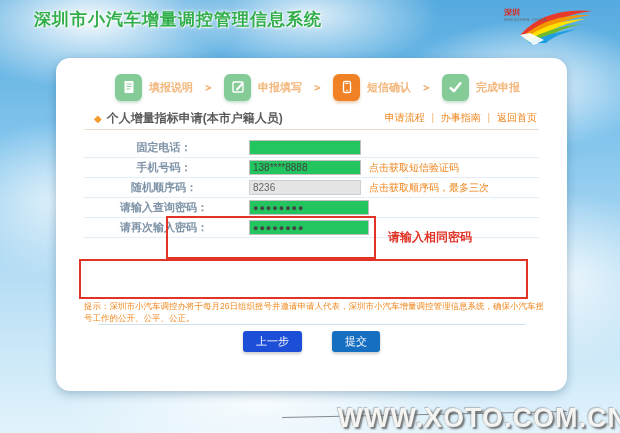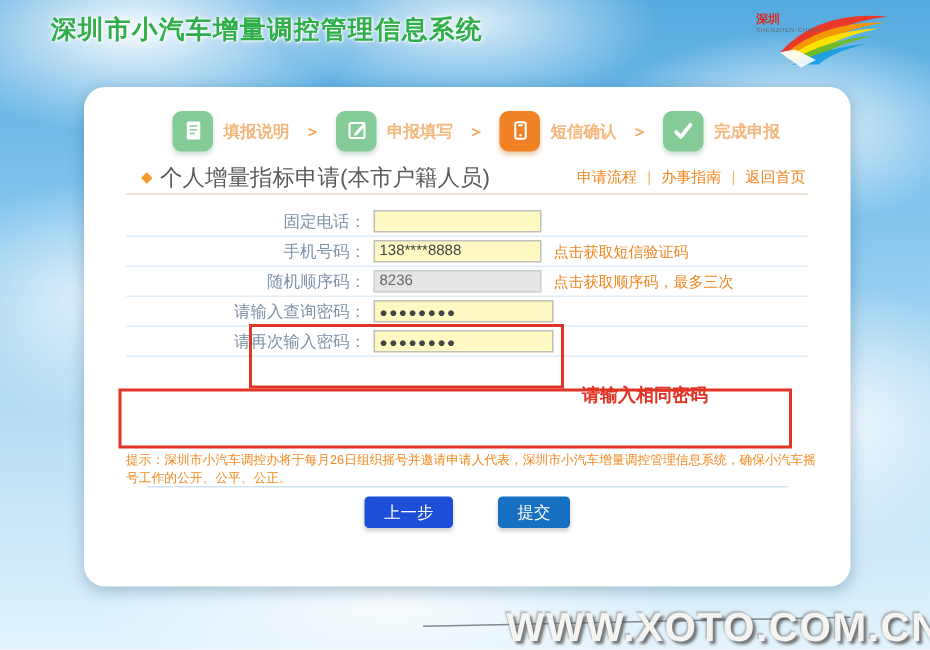--- a/index.html
+++ b/index.html
@@ -40,42 +40,42 @@
     align-items:center; justify-content:center; box-shadow:0 2px 3px rgba(60,140,90,.25); }
   .si-green{ background:#85cb97; }
   .si-orange{ background:#f08124; box-shadow:0 2px 3px rgba(200,110,20,.35); }
   .step-label{ font-size:11px; font-weight:bold; color:#f3b67b; }
   .step-sep{ font-size:11px; font-weight:bold; color:#f2a359; margin:0 1px; }
 
   
   .sec-head{ position:absolute; left:38px; top:52px; right:30px; height:16px;
     display:flex; align-items:center; }
   .sec-marker{ color:#f39c2b; font-size:10px; margin-right:5px; }
-  .sec-title{ font-size:15px; font-weight:normal; color:#5a5a5a; }
+  .sec-title{ font-size:12px; font-weight:bold; color:#5a5a5a; }
   .sec-links{ margin-left:auto; font-size:10px; color:#f0851e; }
   .sec-links a{ color:#f0851e; text-decoration:none; cursor:pointer; }
   .sec-links .sep{ color:#f5b26a; margin:0 4px; }
   .sec-divider{ position:absolute; left:28px; right:28px; top:71px; border-top:1px solid #dcbf9e; opacity:.55; }
 
   
   .form-area{ position:absolute; left:28px; right:28px; top:80px; }
   .frow{ height:20px; display:flex; align-items:center; border-bottom:1px solid #e2eef7; }
-  .flabel{ width:160px; text-align:right; color:#7e93a8; font-size:11px; flex-shrink:0; }
-  .tinput{ width:112px; height:15px; border:1px solid #c0c0c0; background:#fef9c3;
+  .flabel{ width:160px; text-align:center; color:#7e93a8; font-size:11px; flex-shrink:0;font-weight:bold; }
+  .tinput{ width:112px; height:15px; border:1px solid #c0c0c0; background:#22c55e;
     font-size:10px; padding:0 3px; color:#444; margin-left:5px;
     font-family:"Liberation Sans","DejaVu Sans",sans-serif; }
   .dis{ background:#e5e5e5; border-color:#d0d0d0; color:#666; }
   .pw{ width:120px; font-weight:bold; letter-spacing:1px; font-size:9px; }
   .flink{ color:#f0851e; font-size:10px; margin-left:8px; cursor:pointer; }
 
   
   .redbox-pw{ position:absolute; left:110px; top:158px; width:210px; height:43px;
     border:2px solid #e23327; pointer-events:none; }
   .redtext{ position:absolute; left:332px; top:171px; color:#e23327;
-    font-size:12px; font-weight:bold;margin-top:26px; }
+    font-size:12px; font-weight:bold; }
   .redbox-cb{ position:absolute; left:23px; top:201px; width:449px; height:40px;
     border:2px solid #e23327; pointer-events:none; }
 
   
   .agree{ position:absolute; left:28px; right:26px; top:203px; }
   .cbrow{ display:flex; align-items:center; height:18px; font-size:9.5px; color:#333; }
   .cbrow:first-child{ border-bottom:1px solid #e2eef7; }
   .cbrow input{ width:10px; height:10px; margin-right:4px; accent-color:#2a6fb8; }
 
   .notice{ position:absolute; left:28px; top:242px; width:460px;

